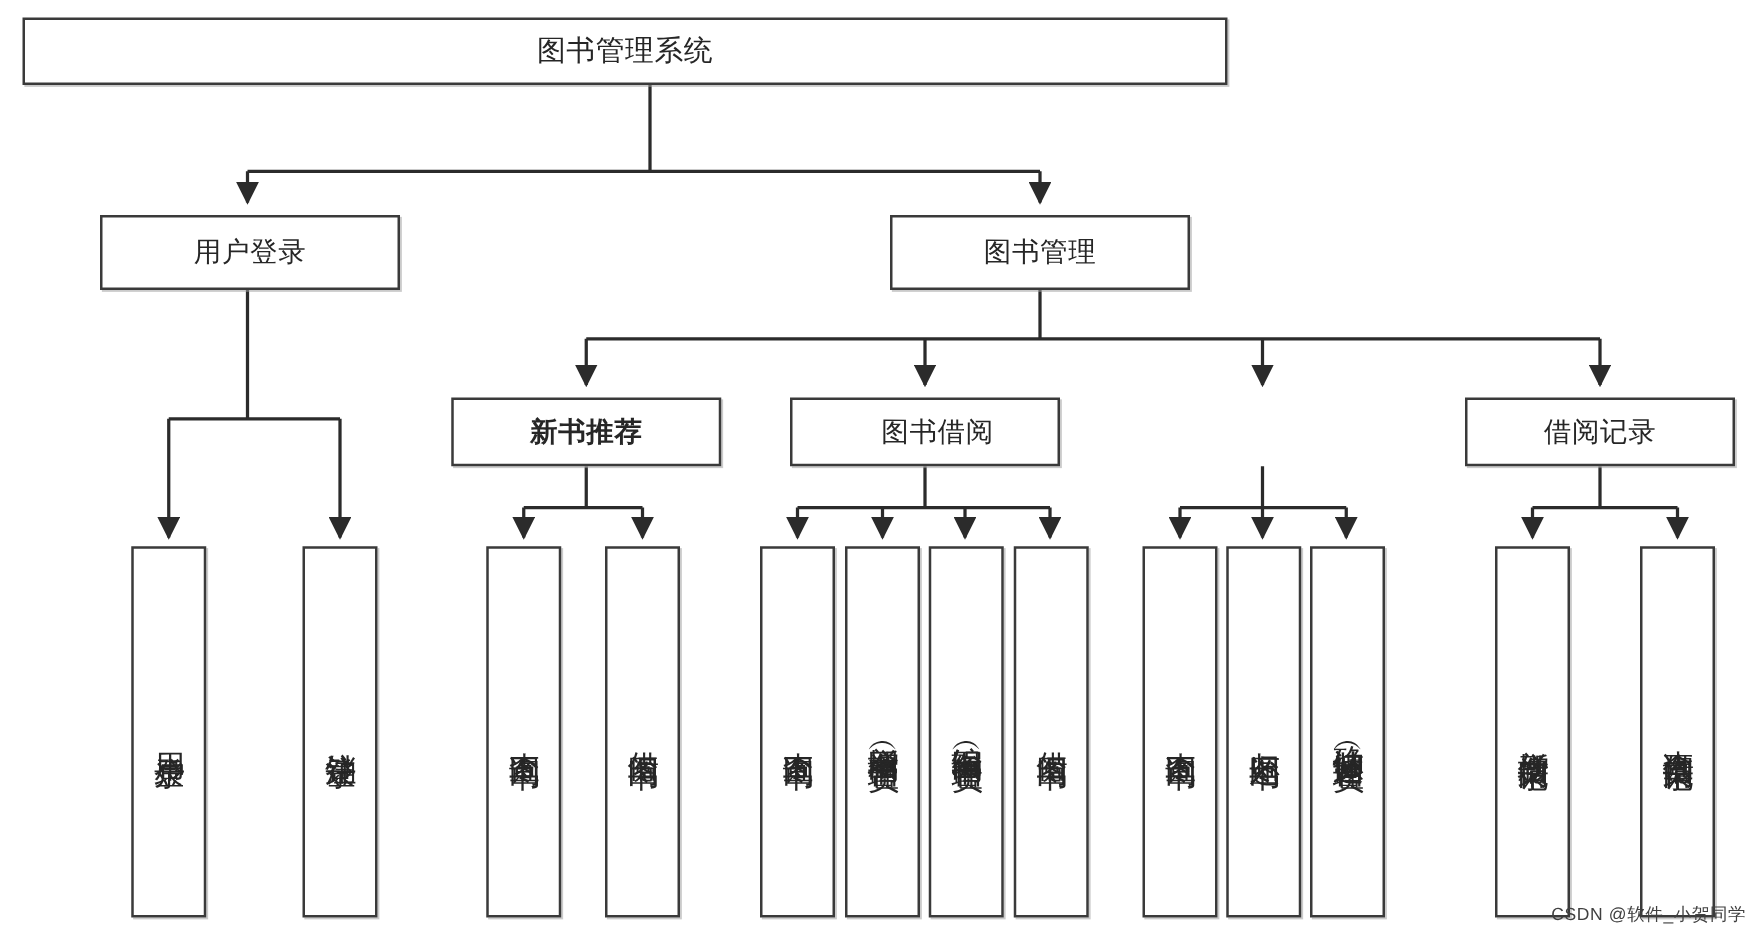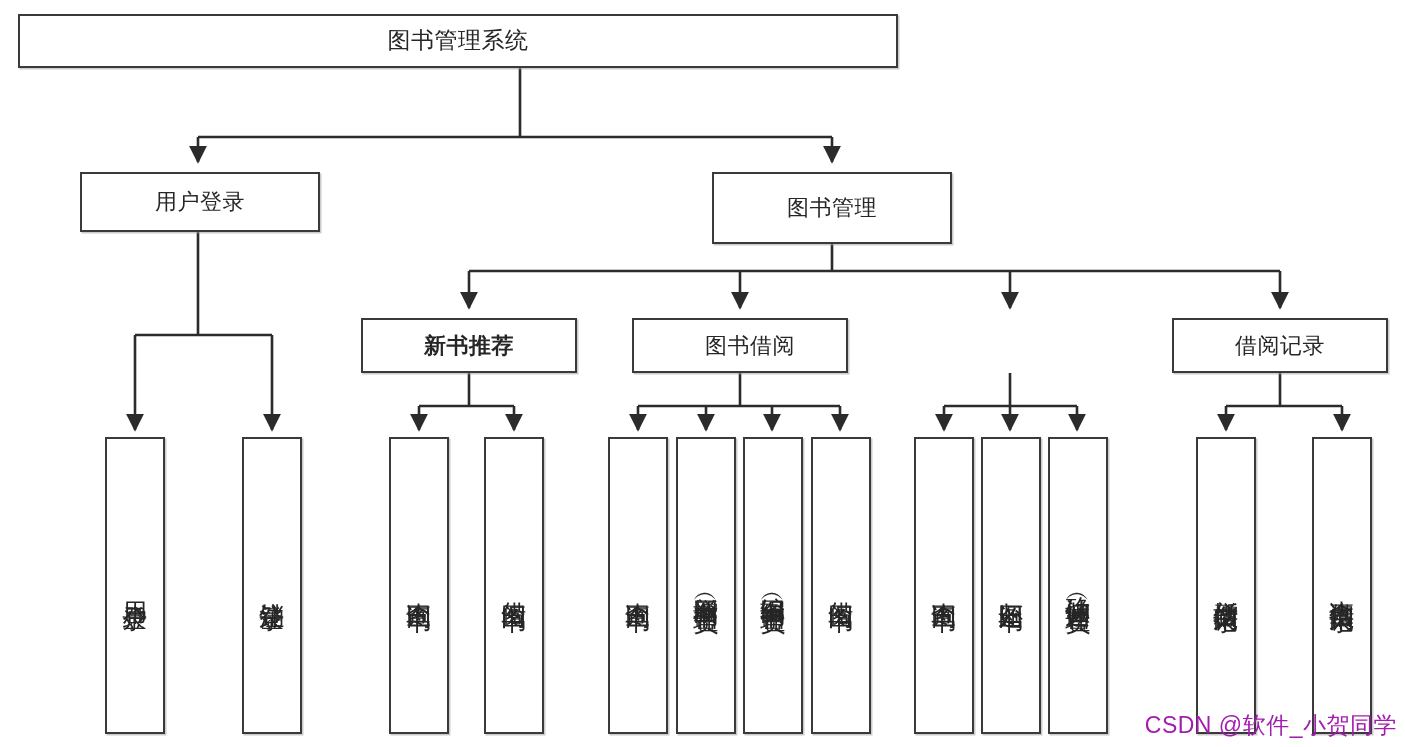--- a/index.html
+++ b/index.html
@@ -58,22 +58,22 @@
     text-orientation: upright;
     font-size: 25px;
     line-height: 1.06;
     letter-spacing: 2px;
     white-space: nowrap;
   }
   #watermark {
     position: absolute;
     right: 8px;
     bottom: 6px;
-    font-size: 23px;
-    color: #a21caf;
+    font-size: 14px;
+    color: #404040;
     letter-spacing: 0.5px;
     z-index: 5;
     white-space: nowrap;
   }
 </style>
 </head>
 <body>
 
 <div id="canvas">
 
@@ -120,28 +120,28 @@
       <path d="M 1010 406 L 1010 430" marker-end="url(#arrow)"></path>
       <path d="M 1077 406 L 1077 430" marker-end="url(#arrow)"></path>
 
       <path d="M 1280 373 L 1280 406"></path>
       <path d="M 1226 406 L 1342 406"></path>
       <path d="M 1226 406 L 1226 430" marker-end="url(#arrow)"></path>
       <path d="M 1342 406 L 1342 430" marker-end="url(#arrow)"></path>
     </g>
   </svg>
 
-  <div class="node root horizontal" style="left:18px; top:14px; width:880px; height:54px;">
+  <div class="node root horizontal" style="left:18px; top:14px; width:964px; height:54px;">
     <span class="label">图书管理系统</span>
   </div>
 
   <div class="node horizontal" style="left:80px; top:172px; width:240px; height:60px;">
     <span class="label">用户登录</span>
   </div>
-  <div class="node horizontal" style="left:712px; top:172px; width:240px; height:72px;">
+  <div class="node horizontal" style="left:712px; top:172px; width:240px; height:60px;">
     <span class="label">图书管理</span>
   </div>
 
   <div class="node horizontal" style="left:361px; top:318px; width:216px; height:55px;font-weight:bold;">
     <span class="label">新书推荐</span>
   </div>
   <div class="node horizontal" style="left:632px; top:318px; width:216px; height:55px;padding-left:20px;">
     <span class="label">图书借阅</span>
   </div>
   <div class="node horizontal" style="left:1172px; top:318px; width:216px; height:55px;">

